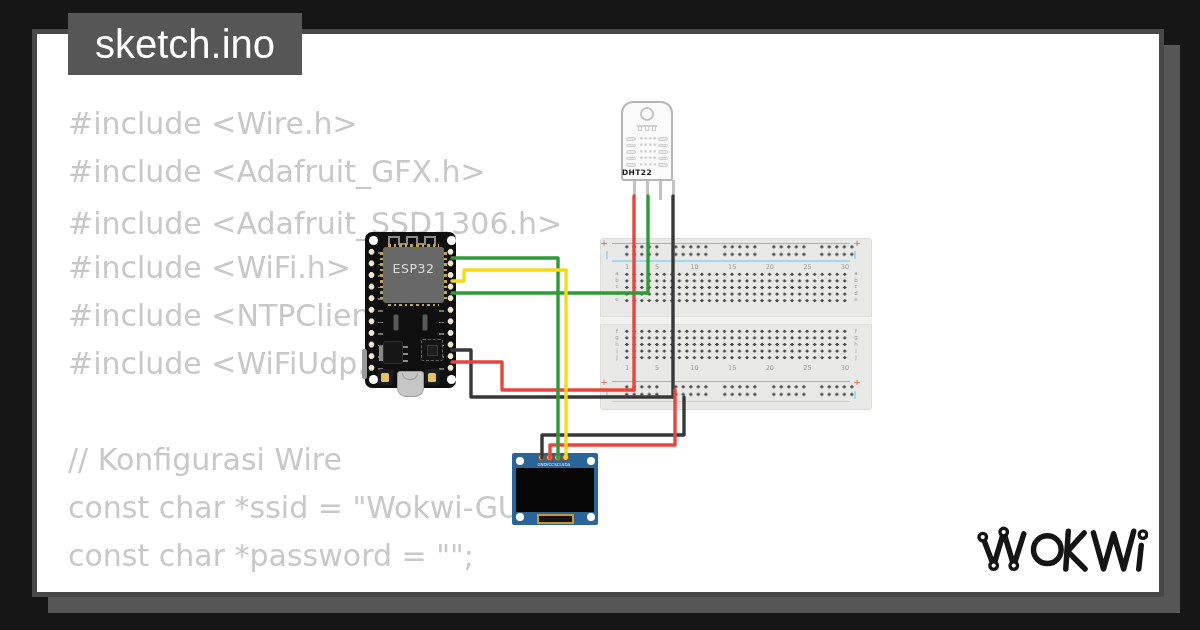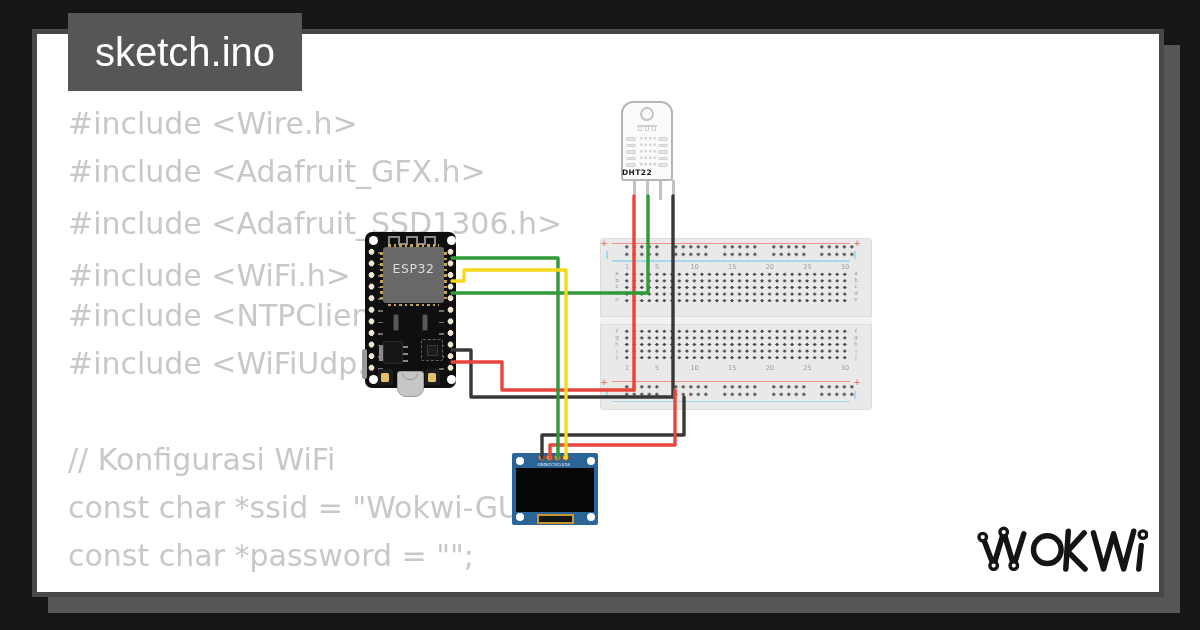--- a/index.html
+++ b/index.html
@@ -3,21 +3,21 @@
 <meta charset="utf-8">
 <style>
   html,body{margin:0;padding:0;}
   #stage{position:relative;width:1200px;height:630px;background:#161616;overflow:hidden;
          font-family:"DejaVu Sans",sans-serif;}
   .abs{position:absolute;}
   
   .card{left:32px;top:29px;width:1122px;height:558px;background:#ffffff;
         border:5px solid #484848;box-shadow:16px 16px 0 0 #565656;}
   
-  .titlebox{left:68px;top:13px;height:62px;line-height:62px;padding:8px 27px;background:#565656;
+  .titlebox{left:68px;top:13px;height:62px;line-height:62px;padding:0 27px;background:#565656;
             color:#fff;font-size:40px;font-family:"Liberation Sans",sans-serif;}
   
   .codeline{left:68px;height:48px;line-height:48px;font-size:30px;color:#c8c8c8;white-space:pre;}
   
   .bb{left:600px;top:238px;width:272px;height:172px;background:#e9e9e7;border:1px solid #dcdcda;
       border-radius:3px;box-sizing:border-box;}
   .bb-rline{height:1.6px;background:#f0938c;}
   .bb-bline{height:1.6px;background:#a6d8f0;}
   .bb-btick{width:1.6px;height:8px;background:#a6d8f0;}
   .dots{background-image:radial-gradient(circle,#4a4a4a 1.45px,rgba(0,0,0,0) 1.55px);}
@@ -59,24 +59,24 @@
 <body>
 
 <div id="stage">
 
   <div class="abs card"></div>
 
   <div>
     <div class="abs codeline" style="top:100px">#include &lt;Wire.h&gt;</div>
     <div class="abs codeline" style="top:148px">#include &lt;Adafruit_GFX.h&gt;</div>
     <div class="abs codeline" style="top:200px">#include &lt;Adafruit_SSD1306.h&gt;</div>
-    <div class="abs codeline" style="top:252px">#include &lt;WiFi.h&gt;</div>
+    <div class="abs codeline" style="top:244px">#include &lt;WiFi.h&gt;</div>
     <div class="abs codeline" style="top:292px">#include &lt;NTPClient.h&gt;</div>
     <div class="abs codeline" style="top:340px">#include &lt;WiFiUdp.h&gt;</div>
-    <div class="abs codeline" style="top:436px">// Konfigurasi WiFi</div>
+    <div class="abs codeline" style="top:436px">// Konfigurasi Wire</div>
     <div class="abs codeline" style="top:484px">const char *ssid = "Wokwi-GUEST";</div>
     <div class="abs codeline" style="top:532px">const char *password = "";</div>
   </div>
 
   <div>
     <div class="abs bb"></div>
 
     <div class="abs bplus" style="left:604px;top:243px">+</div>
     <div class="abs bplus" style="left:857px;top:243px">+</div>
     <div class="abs bplus" style="left:604px;top:381.5px">+</div>

